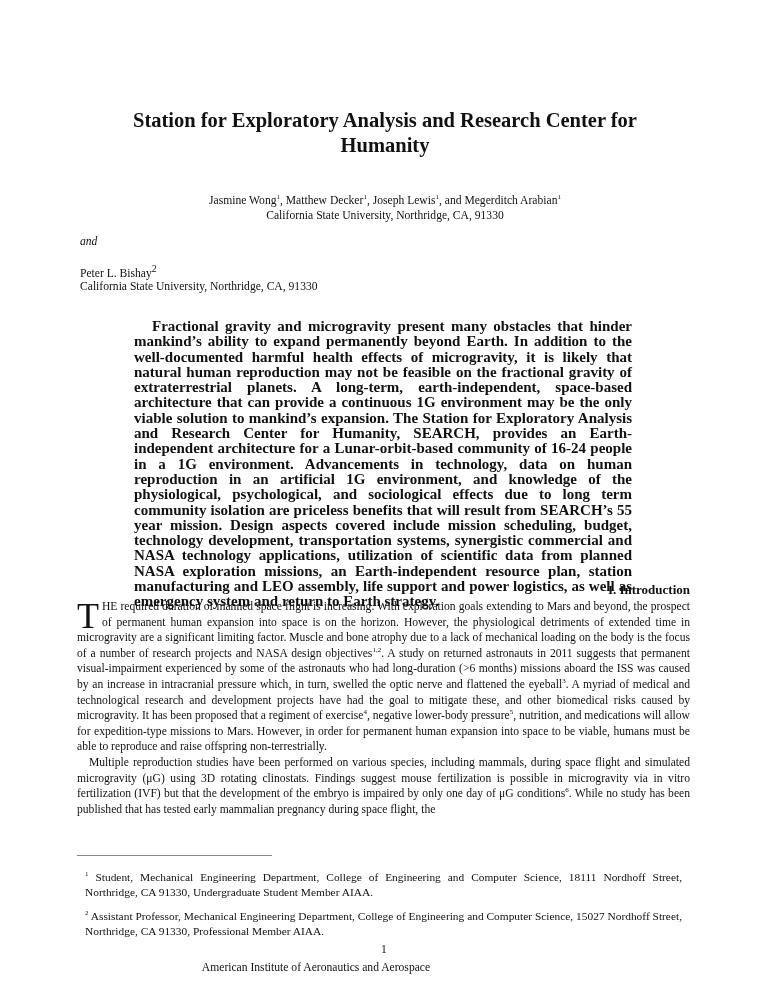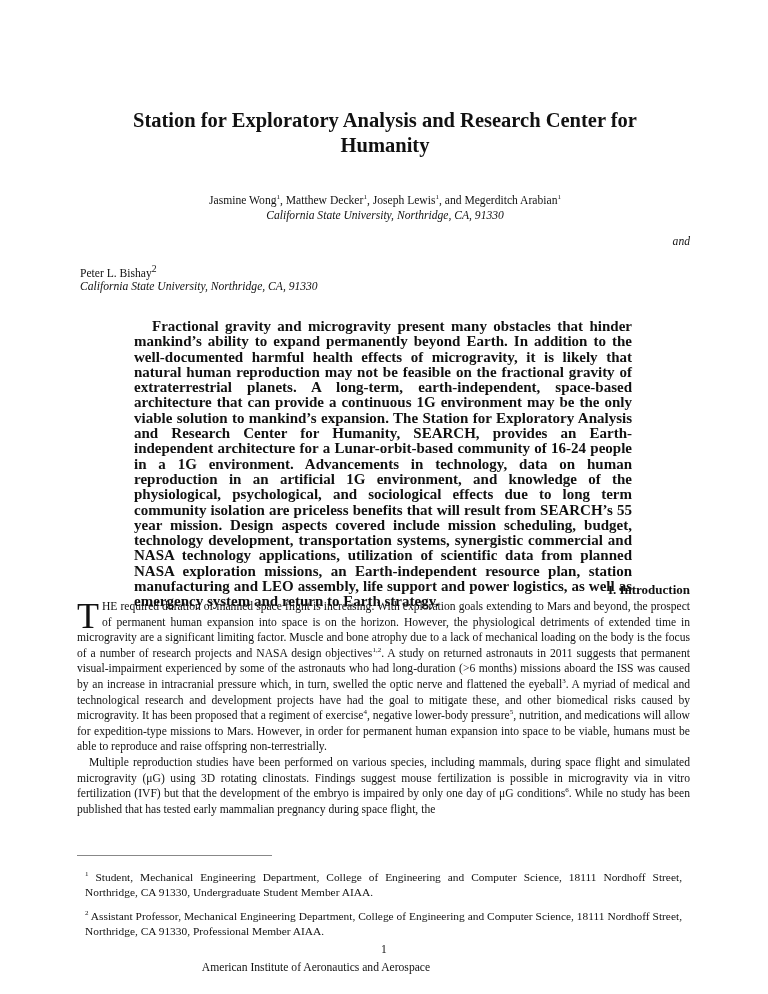--- a/index.html
+++ b/index.html
@@ -1,22 +1,22 @@
 <!DOCTYPE html>
 <html><head>
 <meta charset="utf-8">
 <style>
   html, body { margin: 0; padding: 0; background: #ffffff; }
   body { width: 768px; height: 994px; position: relative; overflow: hidden; color: #111; font-family: "Liberation Serif", serif; }
   .page { position: absolute; left: 0; top: 16px; width: 768px; height: 994px; }
   .title { position: absolute; left: 90px; width: 590px; top: 92px; text-align: center; font-weight: bold; font-size: 20.5px; line-height: 25px; }
   .authors { position: absolute; left: 80px; width: 610px; top: 177px; text-align: center; font-size: 11.6px; line-height: 15px; }
   .authors sup, .body sup, .fn sup { font-size: 7px; vertical-align: super; line-height: 0; }
-  .affil { font-style: italic; }
-  .and { position: absolute; left: 80px; width: 610px; top: 219px; text-align: right; font-size: 11.6px; font-style: italic; }
+  .affil { }
+  .and { position: absolute; left: 80px; width: 610px; top: 219px; text-align: left; font-size: 11.6px; font-style: italic; }
   .author2 { position: absolute; left: 80px; width: 610px; top: 246px; text-align: left; font-size: 11.6px; line-height: 13px; }
   .abstract { position: absolute; left: 134px; width: 498px; top: 303px; font-weight: bold; font-size: 15px; line-height: 15.3px; text-align: justify; text-indent: 18px; }
   .section-head { position: absolute; left: 80px; width: 610px; top: 566px; text-align: right; font-weight: bold; font-size: 13px; }
   .body { position: absolute; left: 77px; width: 613px; top: 583px; font-size: 11.6px; line-height: 15.6px; text-align: justify; }
   .body p { margin: 0; }
   .body p.indent { text-indent: 12px; }
   .dropcap { float: left; font-size: 36px; line-height: 28px; margin: 2px 3px 0 0; padding-top: 1px; }
   .fn-rule { position: absolute; left: 77px; top: 839px; width: 195px; height: 1px; background: #888; }
   .fn { position: absolute; left: 77px; width: 613px; top: 846px; font-size: 11.4px; line-height: 15.4px; text-align: justify; }
   .fn p { margin: 8px; }
@@ -50,19 +50,19 @@
 
   <div class="body">
     <p><span class="dropcap">T</span><span>HE required duration of manned space flight is increasing. With exploration goals extending to Mars and beyond, the prospect of permanent human expansion into space is on the horizon. However, the physiological detriments of extended time in microgravity are a significant limiting factor. Muscle and bone atrophy due to a lack of mechanical loading on the body is the focus of a number of research projects and NASA design objectives</span><sup>1,2</sup><span>. A study on returned astronauts in 2011 suggests that permanent visual-impairment experienced by some of the astronauts who had long-duration (&gt;6 months) missions aboard the ISS was caused by an increase in intracranial pressure which, in turn, swelled the optic nerve and flattened the eyeball</span><sup>3</sup><span>. A myriad of medical and technological research and development projects have had the goal to mitigate these, and other biomedical risks caused by microgravity. It has been proposed that a regiment of exercise</span><sup>4</sup><span>, negative lower-body pressure</span><sup>5</sup><span>, nutrition, and medications will allow for expedition-type missions to Mars. However, in order for permanent human expansion into space to be viable, humans must be able to reproduce and raise offspring non-terrestrially.</span></p>
     <p class="indent"><span>Multiple reproduction studies have been performed on various species, including mammals, during space flight and simulated microgravity (μG) using 3D rotating clinostats. Findings suggest mouse fertilization is possible in microgravity via in vitro fertilization (IVF) but that the development of the embryo is impaired by only one day of μG conditions</span><sup>6</sup><span>. While no study has been published that has tested early mammalian pregnancy during space flight, the</span></p>
   </div>
 
   <div class="fn-rule"></div>
 
   <div class="fn">
     <p><sup>1</sup><span> Student, Mechanical Engineering Department, College of Engineering and Computer Science, 18111 Nordhoff Street, Northridge, CA 91330, Undergraduate Student Member AIAA.</span></p>
-    <p><sup>2</sup><span> Assistant Professor, Mechanical Engineering Department, College of Engineering and Computer Science, 18111 Nordhoff Street, Northridge, CA 91330, Professional Member AIAA.</span></p>
+    <p><sup>2</sup><span> Assistant Professor, Mechanical Engineering Department, College of Engineering and Computer Science, 15027 Nordhoff Street, Northridge, CA 91330, Professional Member AIAA.</span></p>
   </div>
 
   <div class="page-num">1</div>
   <div class="publisher">American Institute of Aeronautics and Aerospace</div>
 
 </div>
 
 </body></html>

